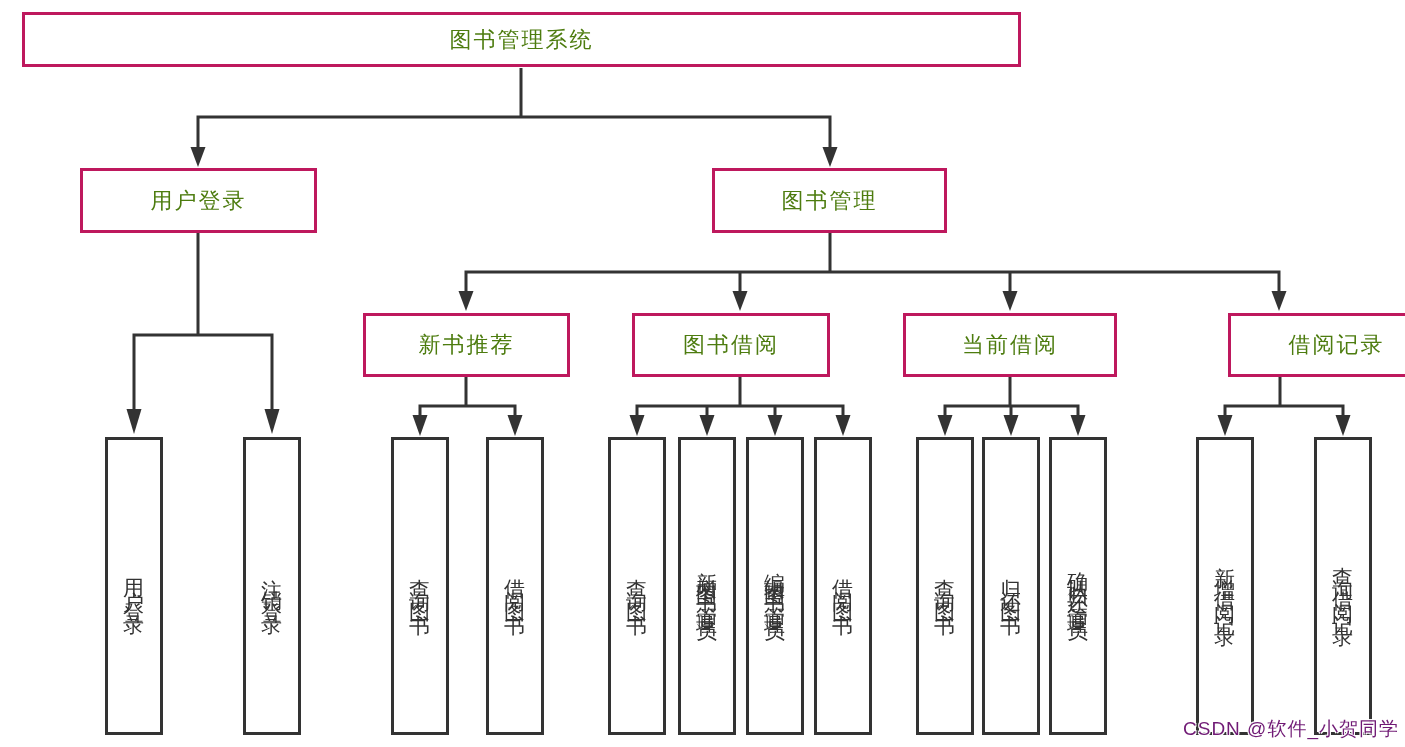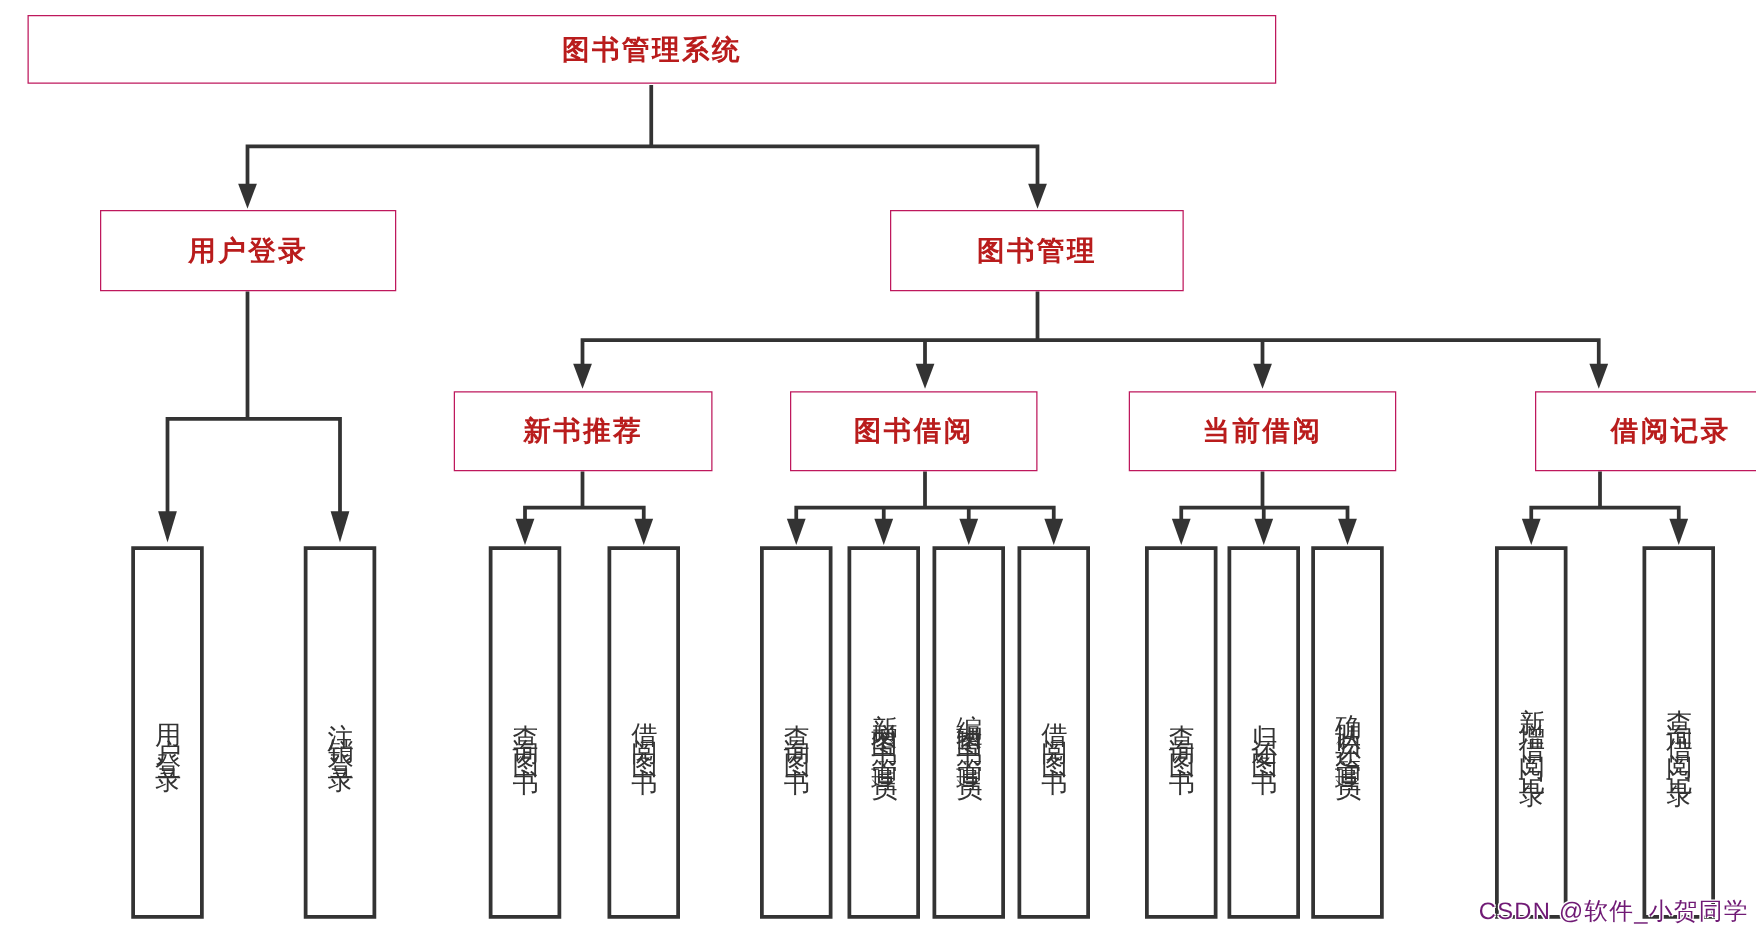--- a/index.html
+++ b/index.html
@@ -13,29 +13,28 @@
   }
   .connectors {
     position: absolute;
     left: 0; top: 0;
     pointer-events: none;
   }
   .hbox {
     position: absolute;
     box-sizing: border-box;
     background: #ffffff;
-    border: 1px solid #be185d;
+    border: 3px solid #be185d;
     display: flex;
     align-items: center;
     justify-content: center;
     font-size: 22px;
     letter-spacing: 2px;
-    color: #b91c1c;
+    color: #4d7c0f;
     white-space: nowrap;
-    font-weight: bold;
   }
   .vbox {
     position: absolute;
     box-sizing: border-box;
     top: 437px;
     width: 58px;
     height: 298px;
     background: #ffffff;
     border: 3px solid #333333;
     display: flex;

